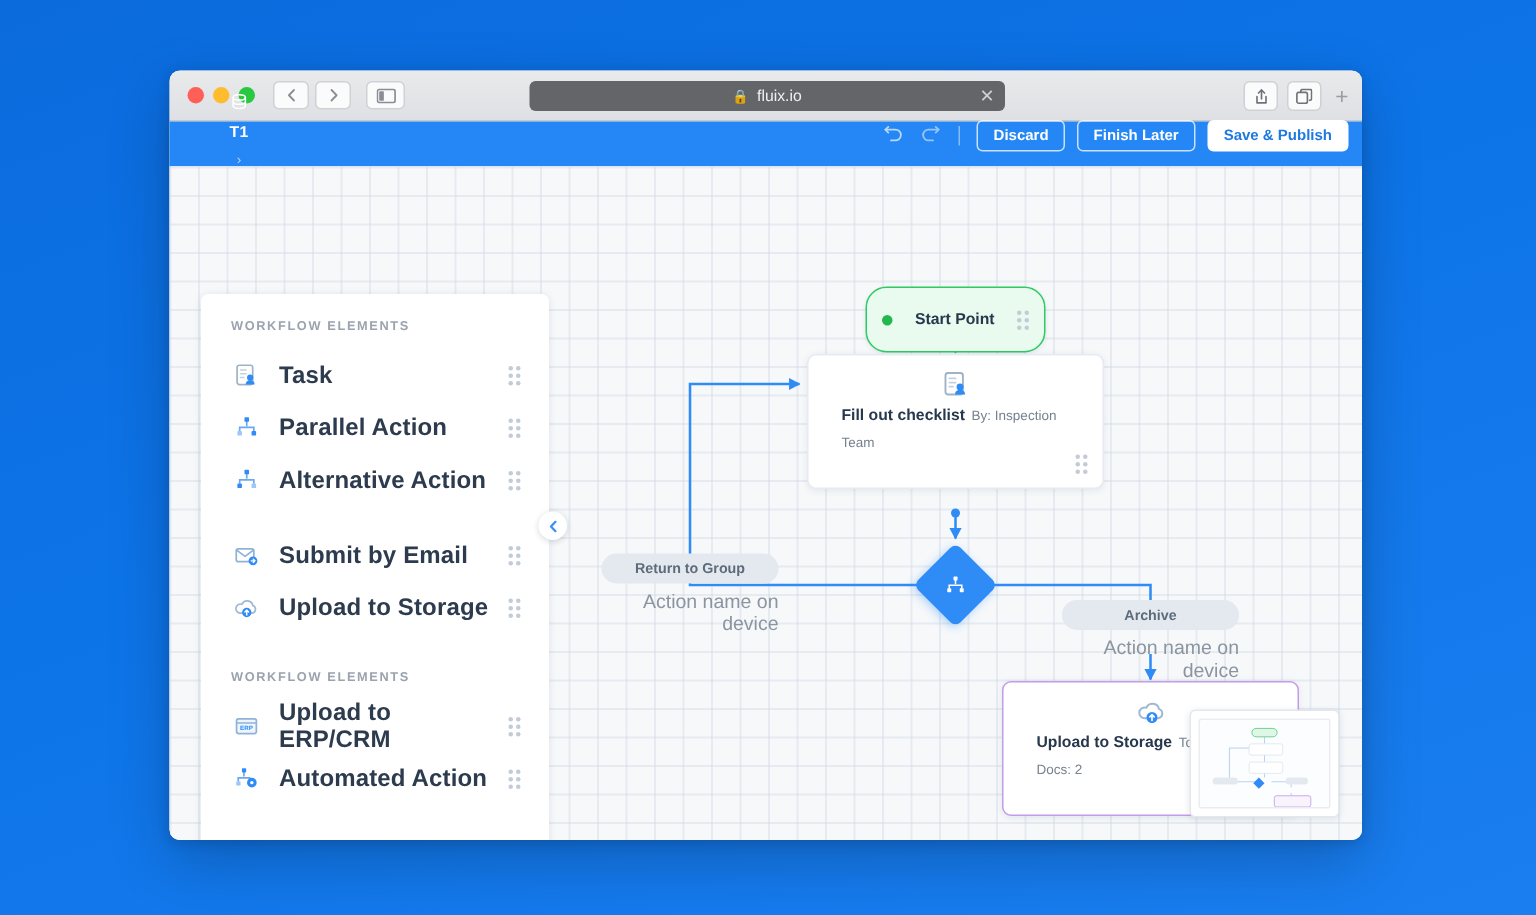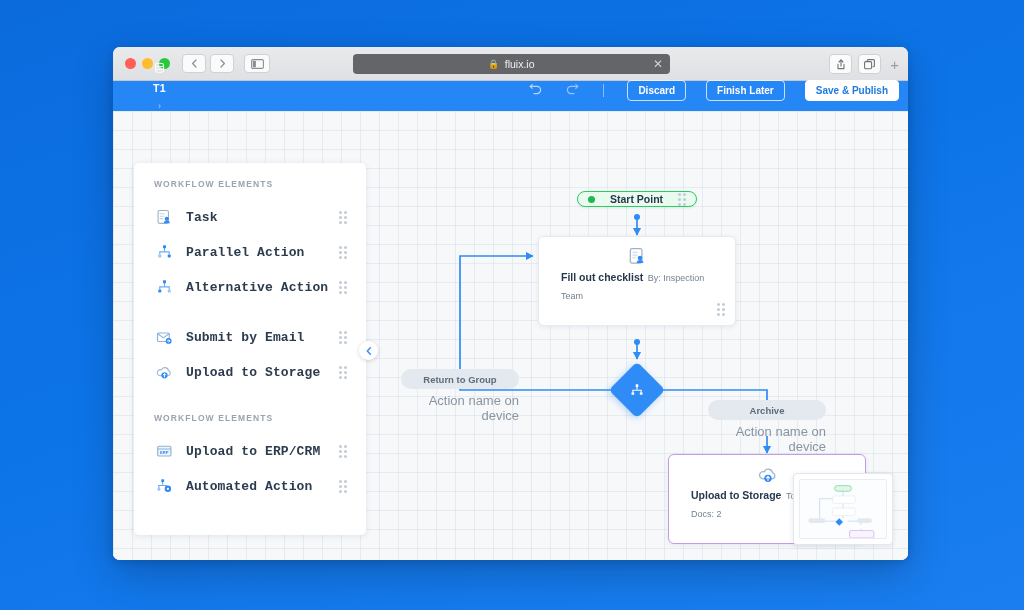--- a/index.html
+++ b/index.html
@@ -80,21 +80,21 @@
     padding: 0 12px; color: #fff;
     position: relative;
   }
   .crumbs { display: flex; align-items: center; gap: 7px; font-size: 10.5px; flex-direction: column; }
   .crumbs .stack-ic { display: block; }
   .crumb-sep { color: #b9d9fd; font-size: 9px; }
   .crumb-t { font-weight: 700; letter-spacing: .2px; }
 
   .appbar-right {
     position: absolute; right: 9px; top: 0; height: 18px;
-    display: flex; align-items: center; gap: 20px;
+    display: flex; align-items: center; gap: 8px;
   }
   .icbtn { width: 16px; height: 16px; display: flex; align-items:center; justify-content:center; opacity:.88; }
   .vdiv { width: 1px; height: 13px; background: rgba(255,255,255,.45); margin: 0 3px; }
   .btn {
     font-size: 10px; font-weight: 700;
     padding: 4px 10px; border-radius: 4px;
     border: 1px solid rgba(255,255,255,.75);
     color: #fff; background: transparent;
     white-space: nowrap;
   }
@@ -112,63 +112,63 @@
     background-color: #f6f8fa;
     background-image:
       linear-gradient(to right, rgba(203,213,225,.38) 1px, transparent 1px),
       linear-gradient(to bottom, rgba(203,213,225,.38) 1px, transparent 1px);
     background-size: 19px 19px;
     overflow: hidden;
   }
 
   
   .sidebar {
-    position: absolute; left: 21px; top: 52px;
+    position: absolute; left: 21px; top: 85px;
     width: 232px; height: 372px;
     background: #fff; border-radius: 5px;
     box-shadow: 0 1px 6px rgba(16,38,74,.10);
     padding: 16px 0 0 0;
     z-index: 5;
   }
   .sect-title {
     font-size: 8.5px; letter-spacing: 1.1px;
     color: #9aa3ae; font-weight: 700;
     padding: 0 20px; margin-bottom: 11px;
   }
   .sect-title.second { margin-top: 23px; }
   .el-row {
     display: flex; align-items: center;
     height: 35px; padding: 0 19px 0 21px;
     position: relative;
   }
   .el-ic { width: 19px; height: 19px; flex: 0 0 19px; display:flex; align-items:center; justify-content:center; }
   .el-label {
-    font-size: 13px; font-weight: 700; color: #2d3b4e;
-    margin-left: 12px; letter-spacing: .1px; font-family: Liberation Mono, monospace;
+    font-size: 16px; font-weight: 700; color: #2d3b4e;
+    margin-left: 12px; letter-spacing: .1px;
   }
   .grip {
     margin-left: auto;
     display: grid; grid-template-columns: repeat(2, 3px);
     gap: 2px 2px;
   }
   .grip i { width: 3px; height: 3px; border-radius: 50%; background: #c3ccd6; display:block; }
 
   .collapse-tab {
     position: absolute; left: 246px; top: 230px;
     width: 19px; height: 19px; border-radius: 50%;
     background: #fff; box-shadow: 0 1px 4px rgba(16,38,74,.18);
     display: flex; align-items: center; justify-content: center;
     color: #3b8ef6; font-size: 9px; z-index: 6;
   }
 
   
   .node { position: absolute; z-index: 3; }
 
   .pill-start {
-    width: 120px; height: 16px; border-radius: 14px;
+    width: 120px; height: 44px; border-radius: 14px;
     background: #e9fbef; border: 1.6px solid #2ecb63;
     display: flex; align-items: center;
     padding: 0 10px;
     box-shadow: 0 1px 3px rgba(16,38,74,.08);
   }
   .dot-green { width: 7px; height: 7px; border-radius: 50%; background: #22b84f; flex:0 0 7px; }
   .pill-start .lbl {
     flex: 1; text-align: center;
     font-size: 10.5px; font-weight: 700; color: #27384d;
   }

